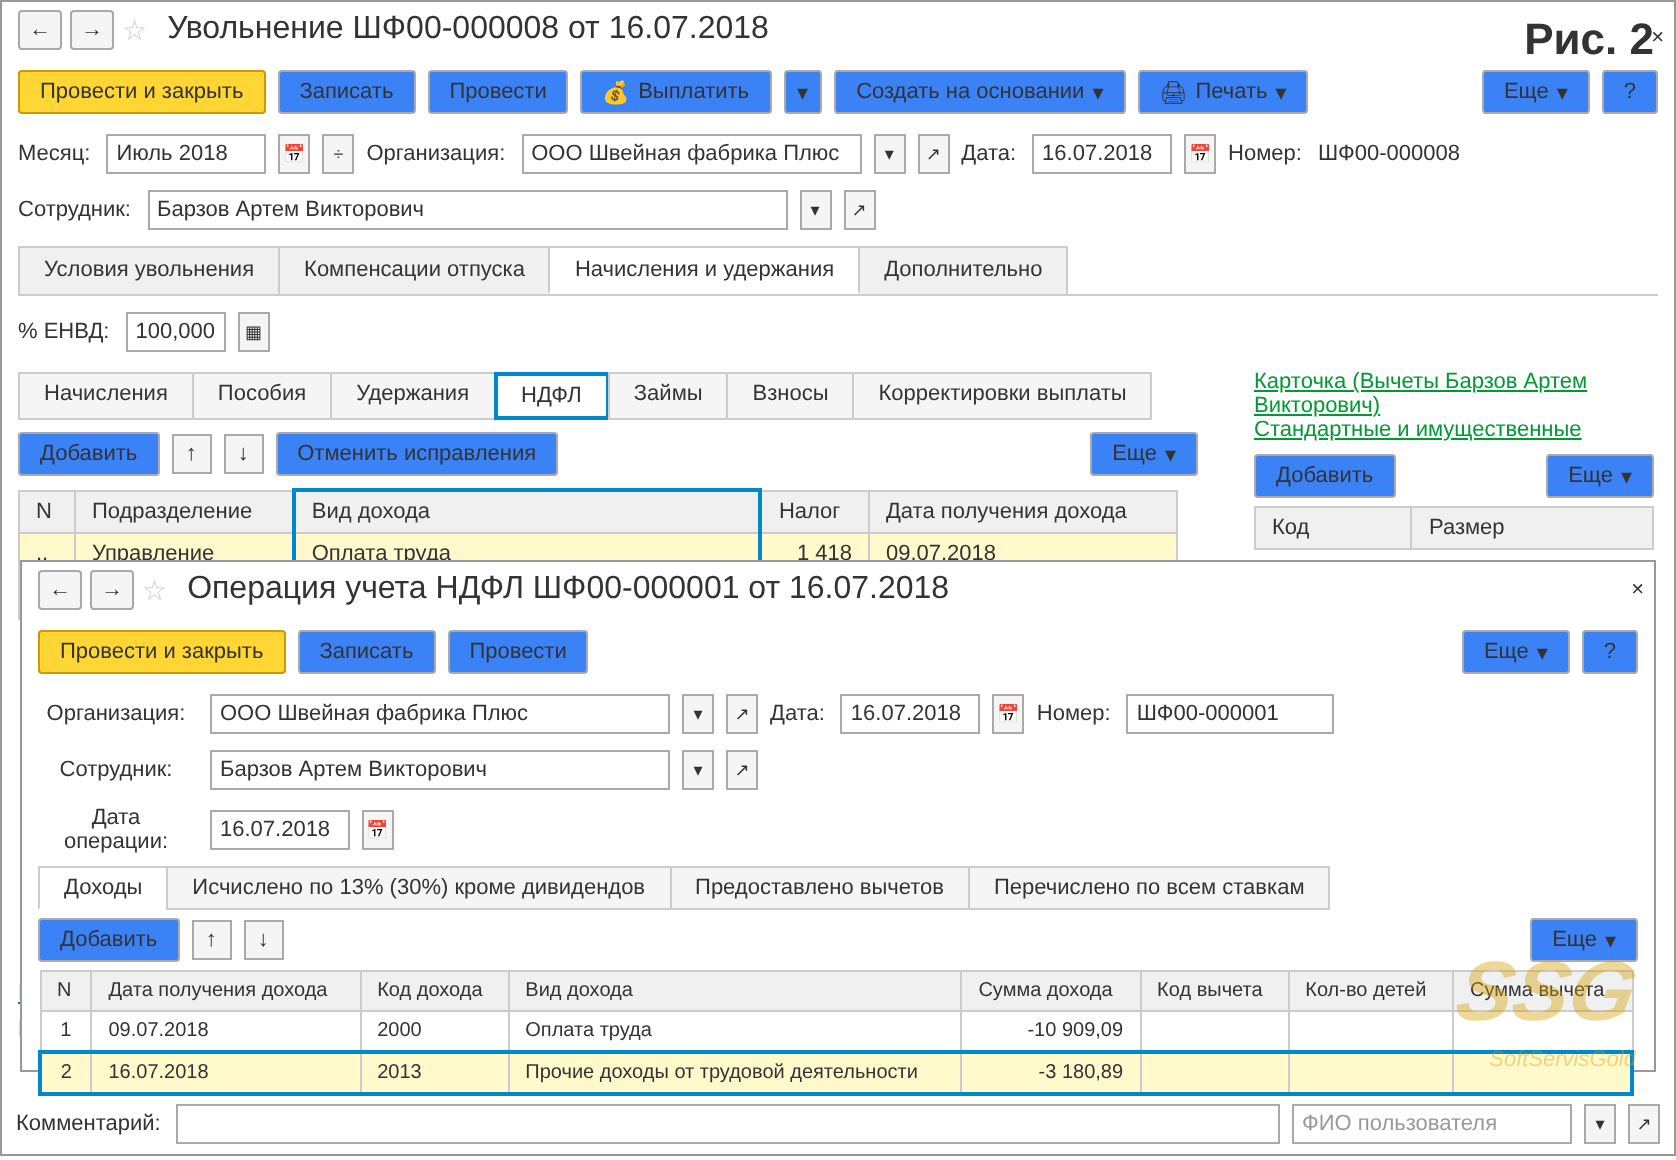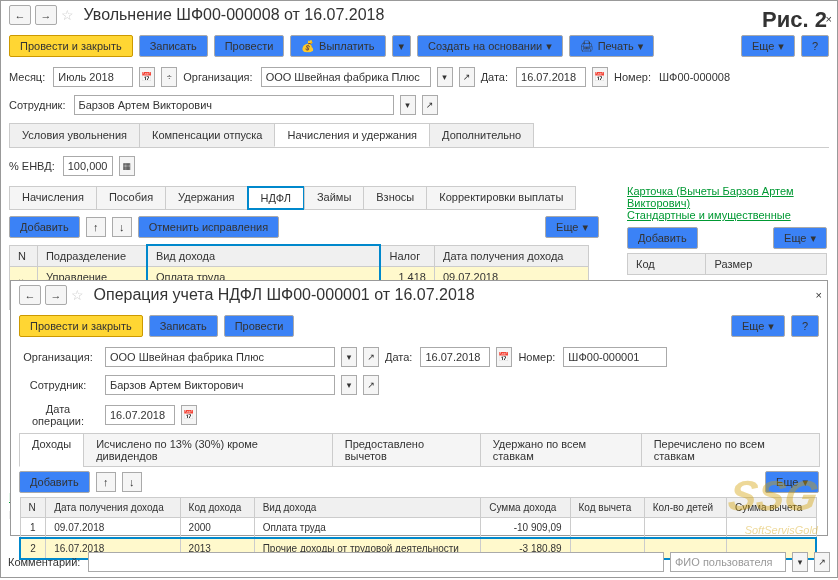--- a/index.html
+++ b/index.html
@@ -219,21 +219,20 @@
   <div class="fields">
     <span class="lbl" style="width:80px;">Дата операции:</span>
     <div class="input" style="width:70px">16.07.2018</div>
     <div class="input-btn">📅</div>
   </div>
 
   <div class="subtabs" style="margin:2px 8px 0;">
     <div class="subtab active">Доходы</div>
     <div class="subtab">Исчислено по 13% (30%) кроме дивидендов</div>
     <div class="subtab">Предоставлено вычетов</div>
-    <div class="subtab">Удержано по всем ставкам</div>
     <div class="subtab">Перечислено по всем ставкам</div>
   </div>
 
   <div class="tab-toolbar" style="padding:4px 8px;">
     <div class="btn">Добавить</div>
     <div class="arrow-btn">↑</div>
     <div class="arrow-btn">↓</div>
     <div class="spacer"></div>
     <div class="btn"><span>Еще</span> ▾</div>
   </div>
@@ -272,19 +271,19 @@
     </tr>
   </tbody>
     </table>
 </div>
 
 <div class="comment-row">
   <span class="lbl">Комментарий:</span>
   <div class="input" style="flex:1;">
       <input class="text-input" type="text" style="">
     </div>
-  <div class="input" style="width:116px;color:#999;">ФИО пользователя</div>
+  <div class="input" style="width:140px;color:#999;">ФИО пользователя</div>
   <div class="input-btn">▾</div>
   <div class="input-btn">↗</div>
 </div>
 
 <div class="watermark">SSG</div>
 <div class="watermark-sub">SoftServisGold</div>
 
 </body></html>

